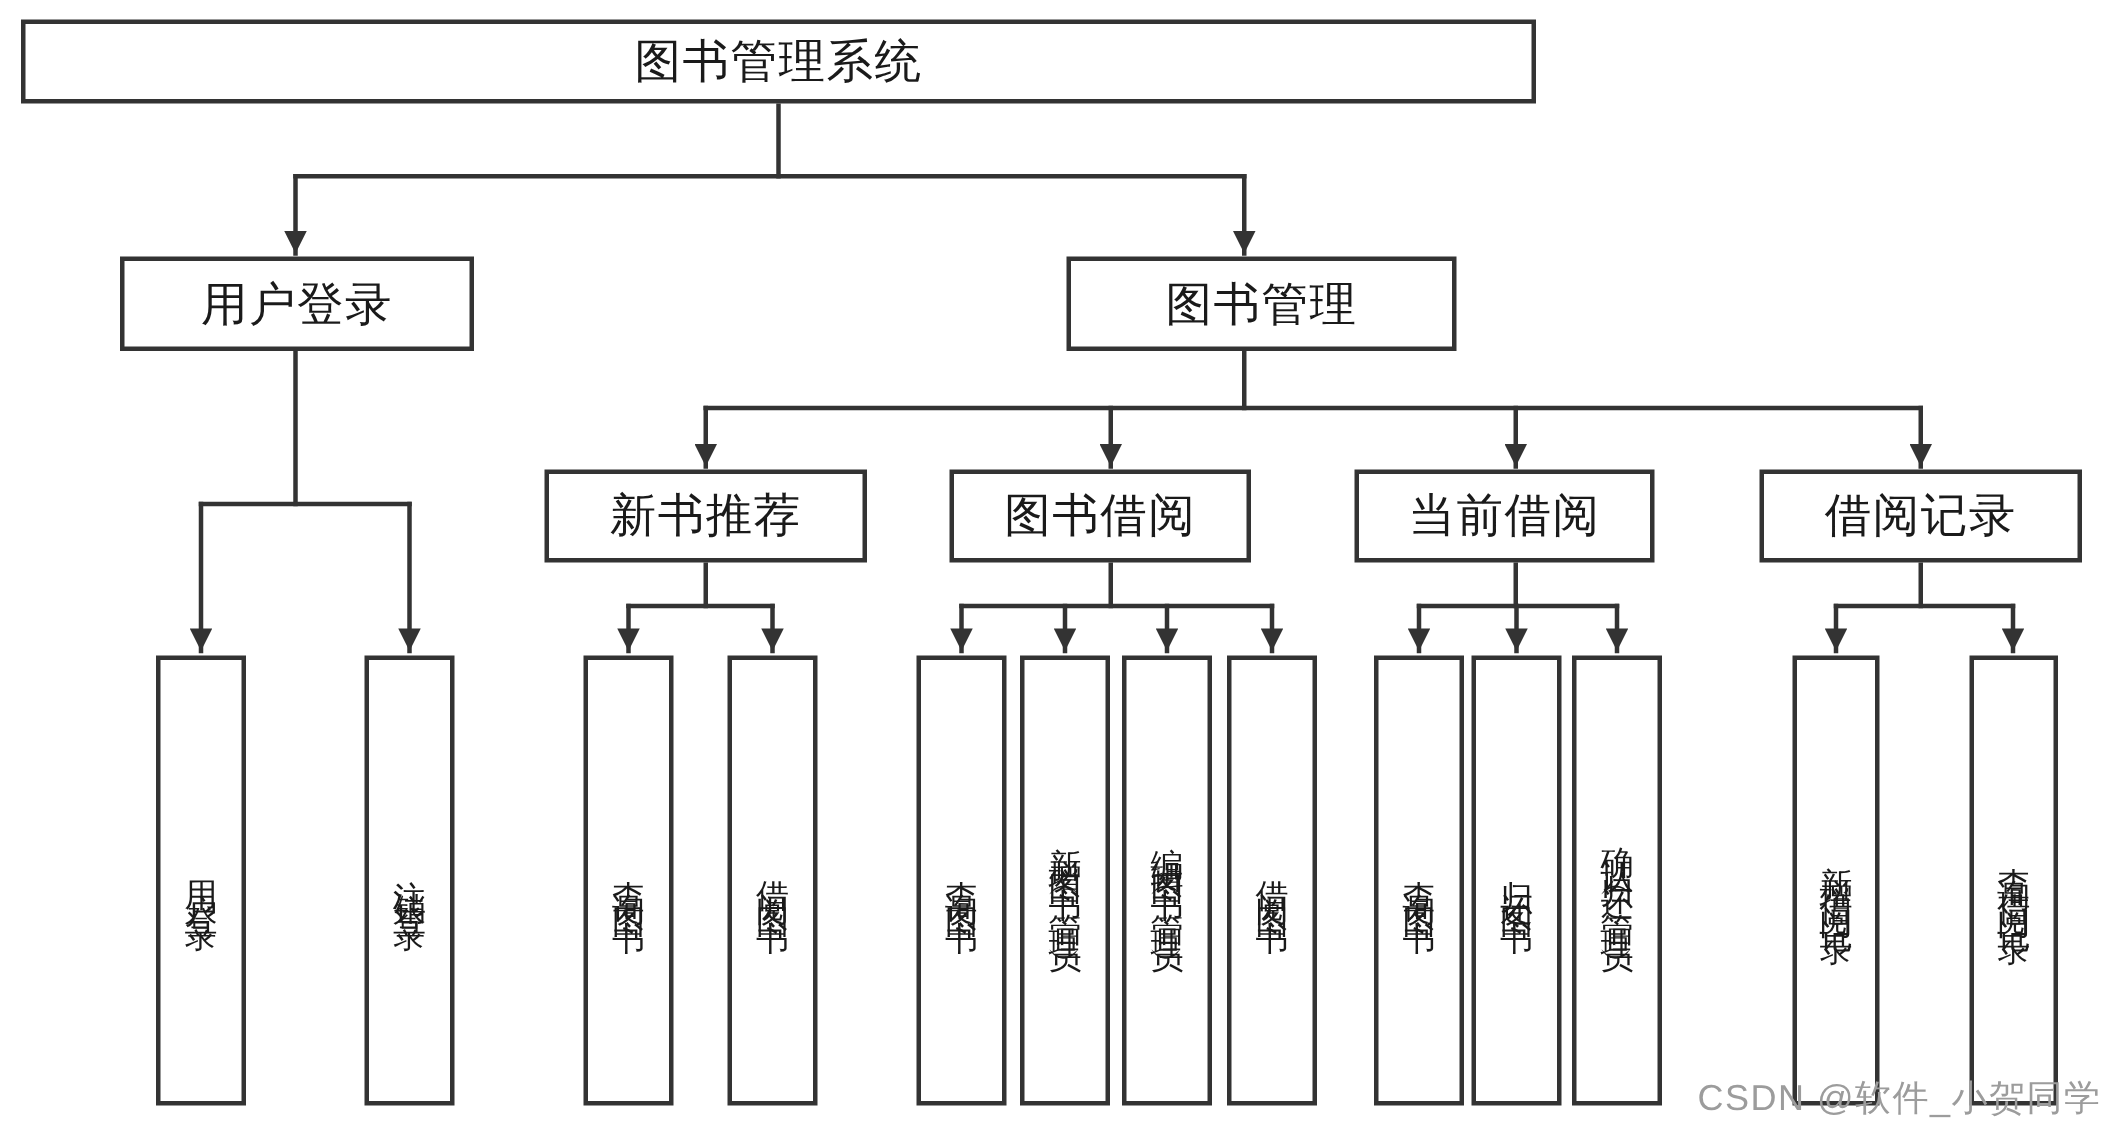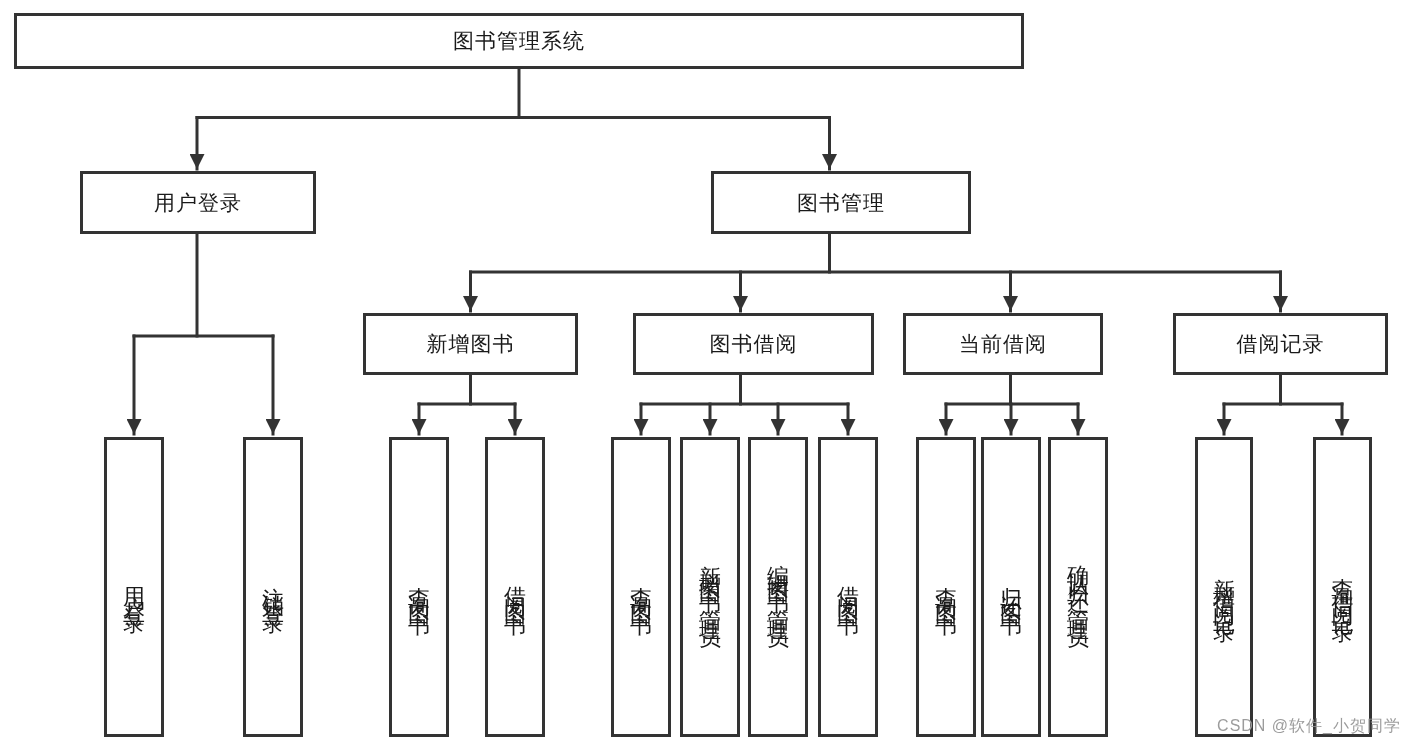--- a/index.html
+++ b/index.html
@@ -27,38 +27,38 @@
     position: absolute;
     box-sizing: border-box;
     background: #ffffff;
     border: 3px solid #333333;
     display: flex;
     align-items: center;
     justify-content: center;
     color: #1a1a1a;
   }
   .node.h {
-    font-size: 21px;
+    font-size: 31px;
     letter-spacing: 1px;
     white-space: nowrap;
   }
   .node.v {
     font-size: 22px;
   }
   .node.v span {
     writing-mode: vertical-rl;
     letter-spacing: 9px;
     line-height: 1;
     white-space: nowrap;
   }
   .watermark {
     position: absolute;
     right: 4px;
     top: 716px;
-    font-size: 16px;
+    font-size: 24px;
     color: #9c9c9c;
     letter-spacing: 1px;
     white-space: nowrap;
     z-index: 5;
   }
 </style>
 </head>
 <body>
 
 <div class="stage">
@@ -118,23 +118,23 @@
   </div>
 
   <div class="node h" style="left:80px; top:171px; width:236px; height:63px;">
     <span>用户登录</span>
   </div>
   <div class="node h" style="left:711px; top:171px; width:260px; height:63px;">
     <span>图书管理</span>
   </div>
 
   <div class="node h" style="left:363px; top:313px; width:215px; height:62px;">
-    <span>新增图书</span>
+    <span>新书推荐</span>
   </div>
-  <div class="node h" style="left:633px; top:313px; width:241px; height:62px;">
+  <div class="node h" style="left:633px; top:313px; width:201px; height:62px;">
     <span>图书借阅</span>
   </div>
   <div class="node h" style="left:903px; top:313px; width:200px; height:62px;">
     <span>当前借阅</span>
   </div>
   <div class="node h" style="left:1173px; top:313px; width:215px; height:62px;">
     <span>借阅记录</span>
   </div>
 
   <div class="node v" style="left:104px; top:437px; width:60px; height:300px;">

